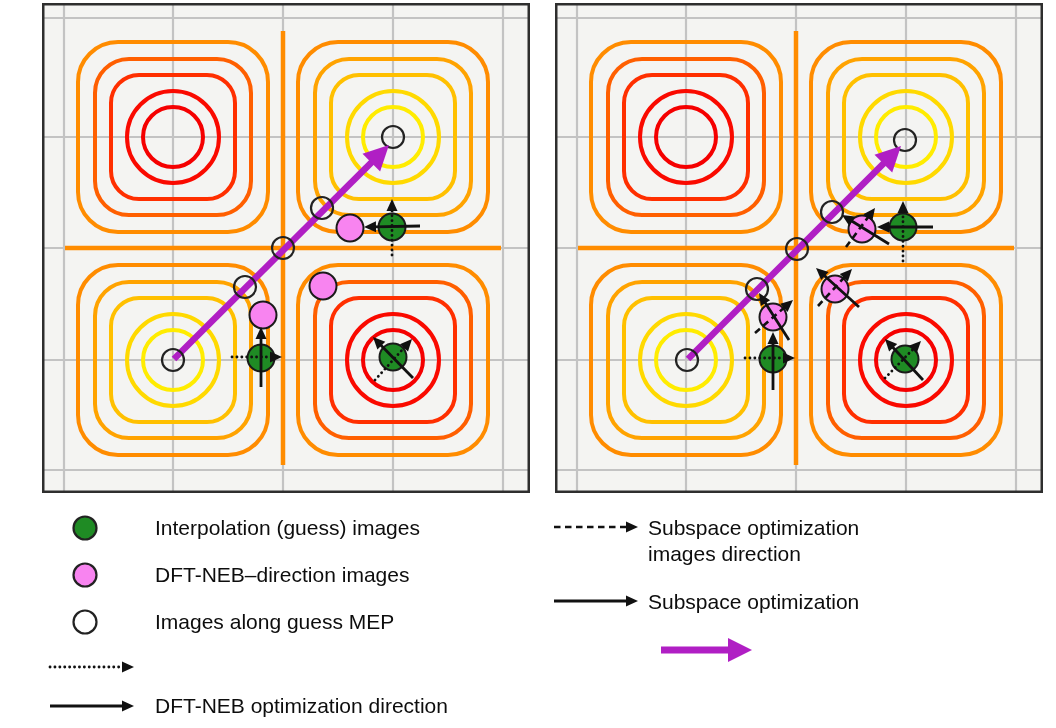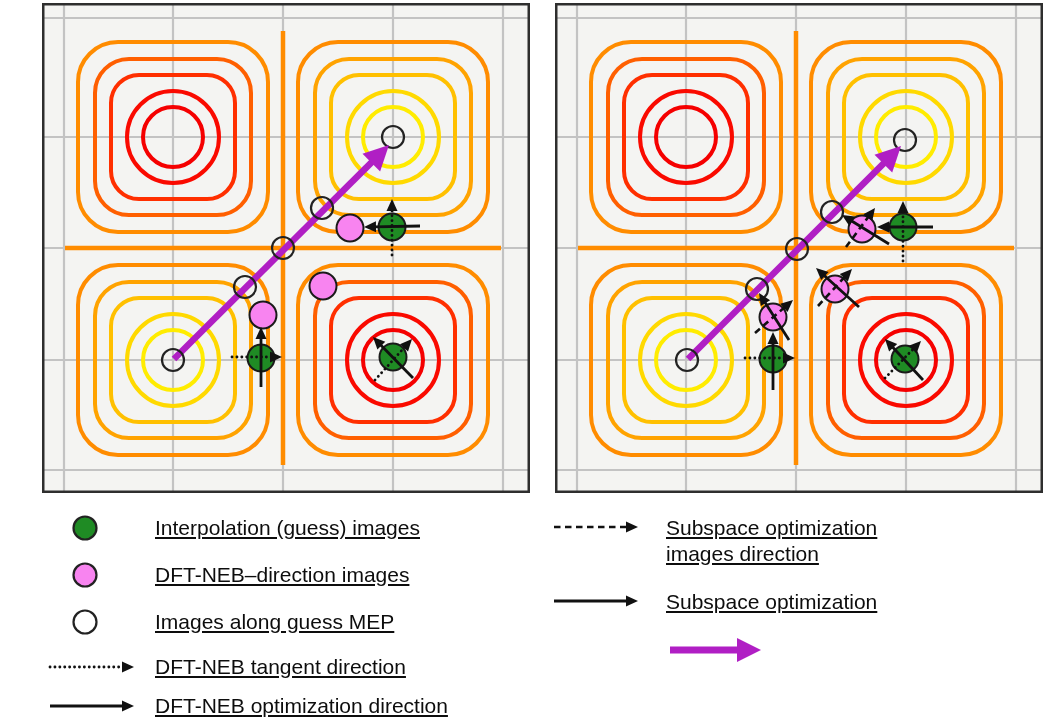--- a/index.html
+++ b/index.html
@@ -1,29 +1,29 @@
 <!DOCTYPE html>
 <html><head>
 <meta charset="utf-8">
 <style>
   html,body{margin:0;padding:0;background:#ffffff;}
   .figure{position:relative;width:1056px;height:728px;background:#ffffff;overflow:hidden;
           font-family:"Liberation Sans", sans-serif;color:#0d0d0d;}
   .panel{position:absolute;}
-  .legend{position:absolute;display:flex;flex-direction:column;text-decoration:underline;}
+  .legend{position:absolute;display:flex;flex-direction:column;}
   .lrow{display:flex;align-items:center;}
   .lrow.circle-row{height:47px;}
   .lrow.arrow-row{height:35px;margin-top:4px;}
   .icon-col{width:117px;flex:0 0 117px;display:flex;align-items:center;}
   .icon-col .circ{margin-left:30px;}
   .icon-col .arr{margin-left:10px;}
   .llabel{font-size:21px;line-height:26px;white-space:nowrap;}
   .lrow2{display:flex;align-items:flex-start;margin-bottom:22px;}
   .lrow2 .icon2{flex:0 0 96px;margin-top:3px;}
-  .lrow2 .llabel{margin-left:18px;}
+  .lrow2 .llabel{margin-left:0;}
   .lrow2.mep-row{margin-bottom:0;align-items:center;flex-direction:column;}
   .lrow2.mep-row .icon2{margin-top:0;}
 </style>
 </head>
 <body>
 
 <div class="figure">
   <div id="panels-host">
       <svg class="panel" width="488" height="490" viewBox="0 0 488 490" style="left:42px;top:3px;">
         <rect x="0" y="0" width="488" height="490" fill="#f4f4f2"></rect>
@@ -185,21 +185,20 @@
         </div>
         <div class="llabel">Images along guess MEP</div>
       </div>
       <div class="lrow arrow-row">
         <div class="icon-col">
           <svg width="88" height="18" class="arr">
             <polygon points="86,9 74.0,14.5 74.0,3.5" fill="#111111"></polygon>
             <line x1="2" y1="9" x2="76.0" y2="9.0" stroke="#111111" stroke-width="2.8" stroke-dasharray="0.1 4.8" stroke-linecap="round"></line>
           </svg>
         </div>
-        <div class="llabel">DFT-NEB tangent direction</div>
       </div>
       <div class="lrow arrow-row">
         <div class="icon-col">
           <svg width="88" height="18" class="arr">
             <polygon points="86,9 74.0,14.5 74.0,3.5" fill="#111111"></polygon>
             <line x1="2" y1="9" x2="76.0" y2="9.0" stroke="#111111" stroke-width="2.8"></line>
           </svg>
         </div>
         <div class="llabel">DFT-NEB optimization direction</div>
       </div>

